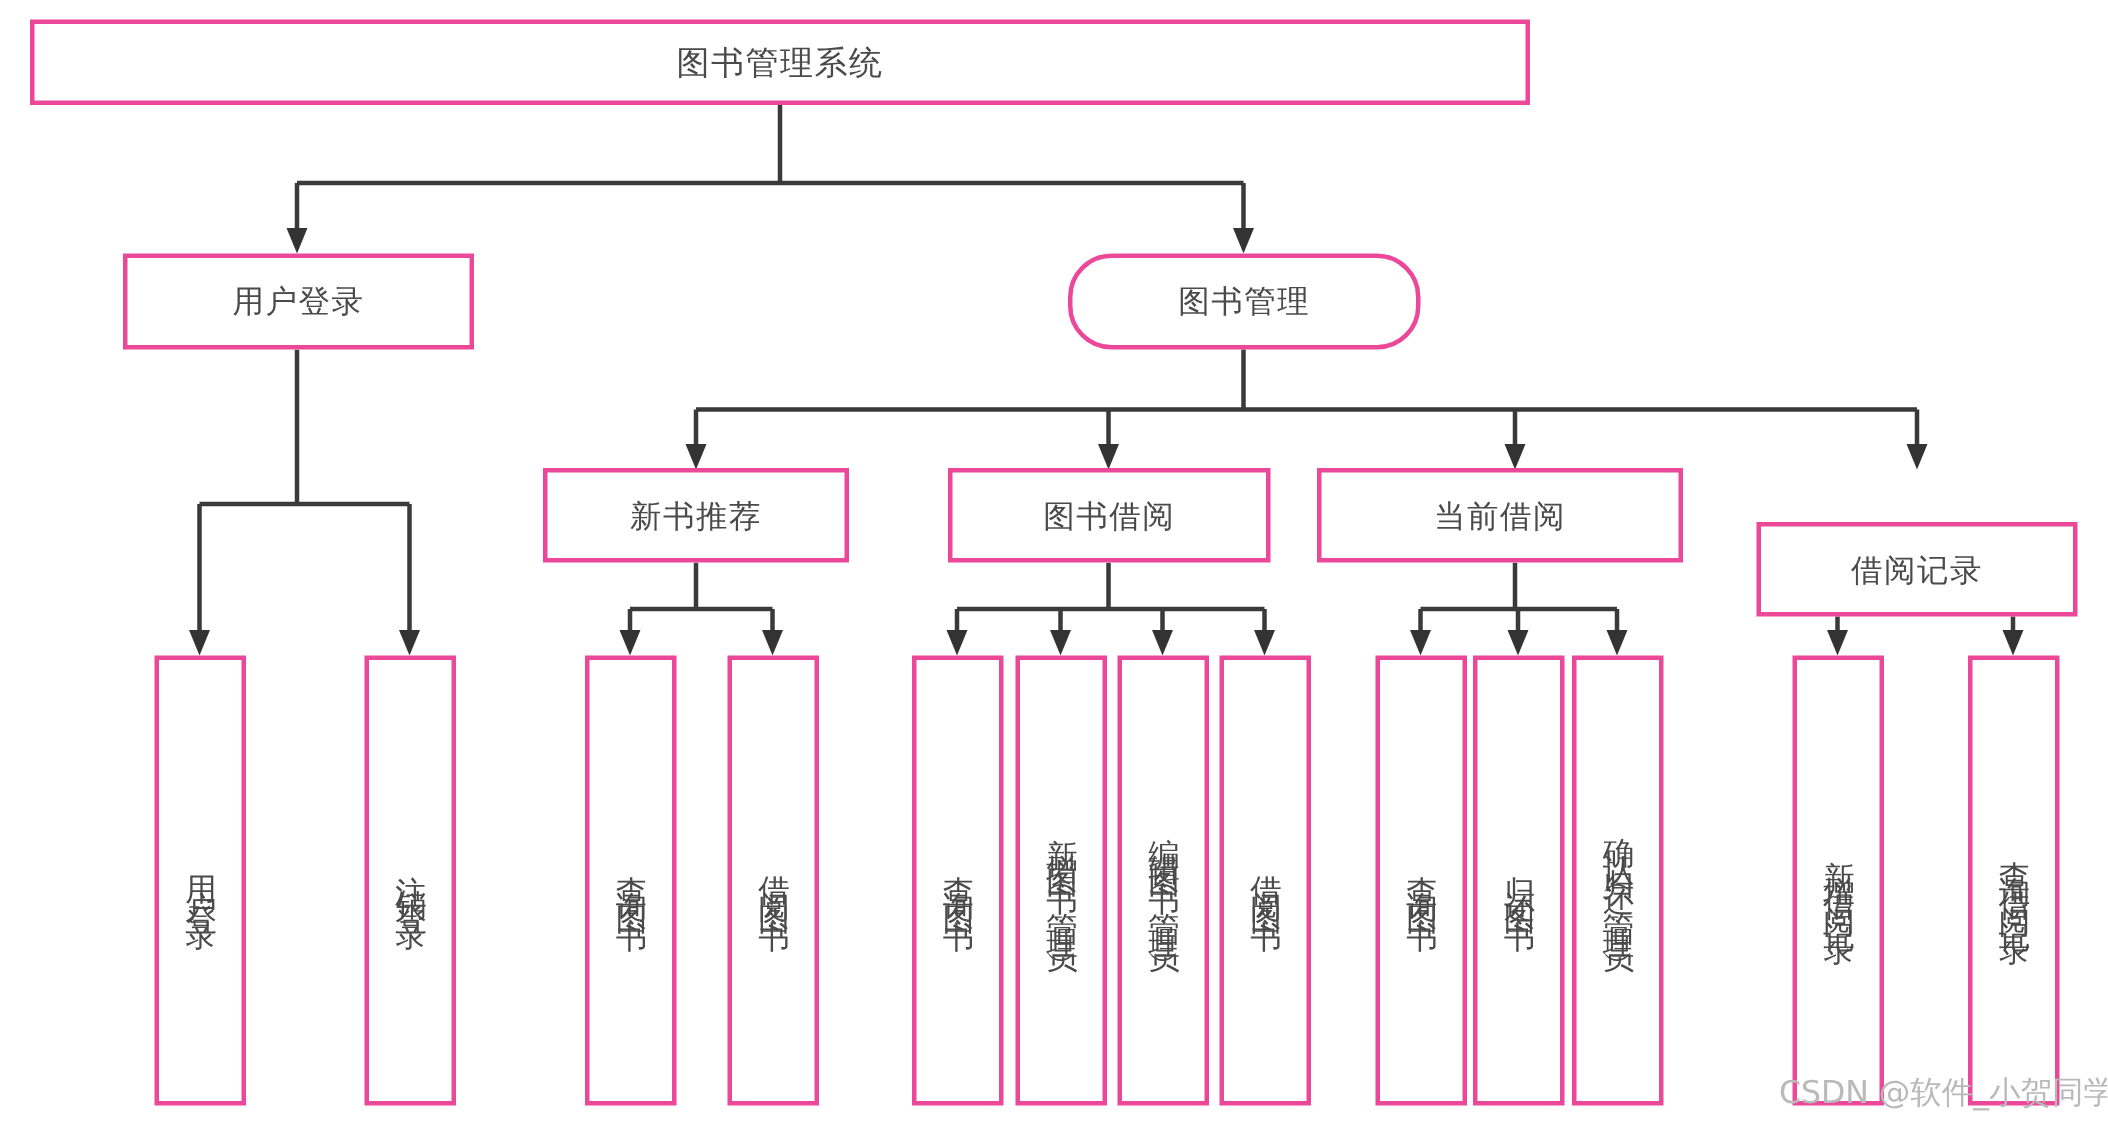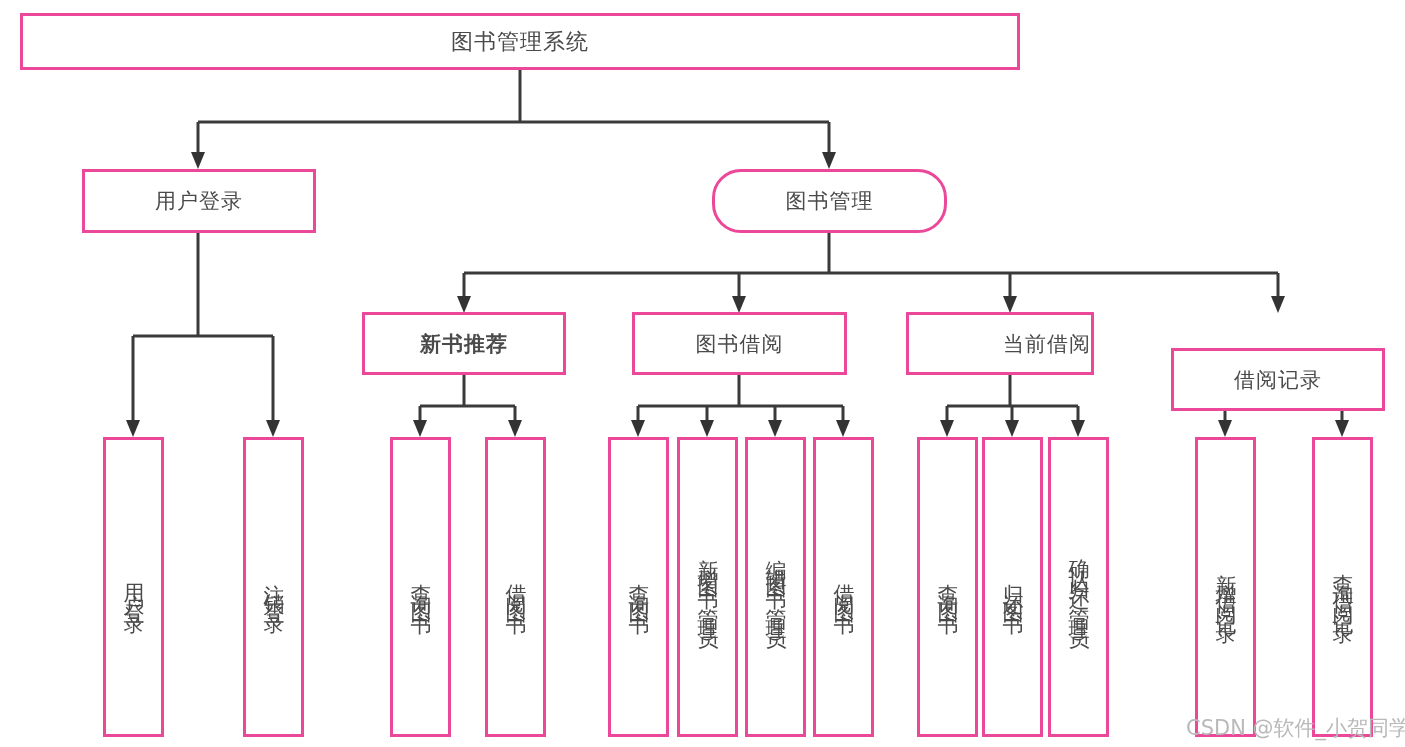--- a/index.html
+++ b/index.html
@@ -105,27 +105,27 @@
     <span>图书管理系统</span>
   </div>
 
   <div class="node lvl2" style="left:82px; width:234px;">
     <span>用户登录</span>
   </div>
   <div class="node lvl2" style="left:712px; width:235px;border-radius:29px;">
     <span>图书管理</span>
   </div>
 
-  <div class="node lvl3" style="left:362px; width:204px;font-weight:bold;">
+  <div class="node lvl3" style="left:362px; width:204px;">
     <span>新书推荐</span>
   </div>
   <div class="node lvl3" style="left:632px; width:215px;">
     <span>图书借阅</span>
   </div>
-  <div class="node lvl3" style="left:906px; width:188px;justify-content:flex-end;">
+  <div class="node lvl3" style="left:878px; width:244px;">
     <span>当前借阅</span>
   </div>
   <div class="node lvl3" style="left:1171px; width:214px;margin-top:36px;">
     <span>借阅记录</span>
   </div>
 
   <div class="node leaf" style="left:103px;">
     <span class="vtext">用户登录</span>
   </div>
   <div class="node leaf" style="left:243px;">

